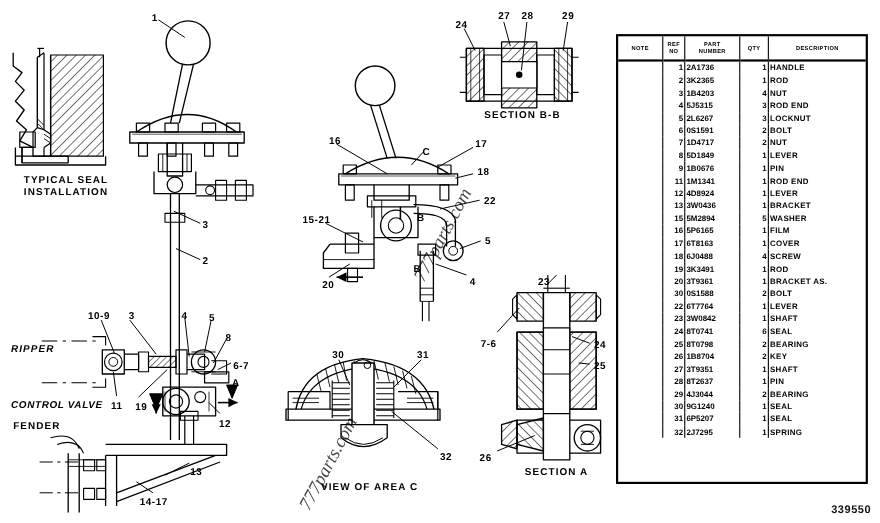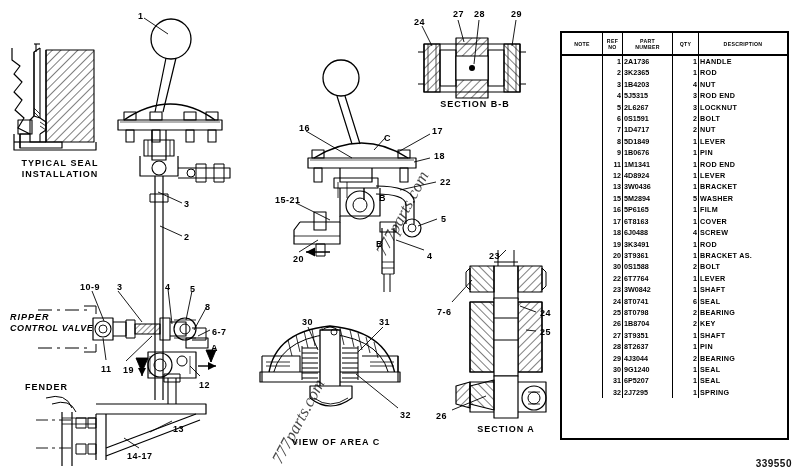--- a/index.html
+++ b/index.html
@@ -441,24 +441,24 @@
   </div>
 
   <div class="caption" style="left:425px; top:99px; width:100px;">SECTION B-B</div>
 
   <div class="caption" style="left:460px; top:424px; width:92px;">SECTION A</div>
 
   <div class="caption" style="left:276px; top:437px; width:120px;">VIEW OF AREA C</div>
 
   <div class="caption" style="left:10px; top:312px; width:84px; text-align:left;font-style:italic;">
     <div>RIPPER</div>
-    <div style="letter-spacing:0.6px;">CONTROL VALVE</div>
+    <div style="letter-spacing:0.6px;margin-top:40px;">CONTROL VALVE</div>
   </div>
 
-  <div class="caption" style="left:12px; top:382px; width:56px; text-align:right;">FENDER</div>
+  <div class="caption" style="left:12px; top:382px; width:56px; text-align:left;">FENDER</div>
 
   <div id="callout-host">
       <div class="callout" style="left: 138px; top: 12px;">1</div>
       <div class="callout" style="left: 184px; top: 200px;">3</div>
       <div class="callout" style="left: 184px; top: 233px;">2</div>
       <div class="callout" style="left: 80px; top: 283px;">10-9</div>
       <div class="callout" style="left: 117px; top: 283px;">3</div>
       <div class="callout" style="left: 165px; top: 283px;">4</div>
       <div class="callout" style="left: 190px; top: 285px;">5</div>
       <div class="callout" style="left: 205px; top: 303px;">8</div>

